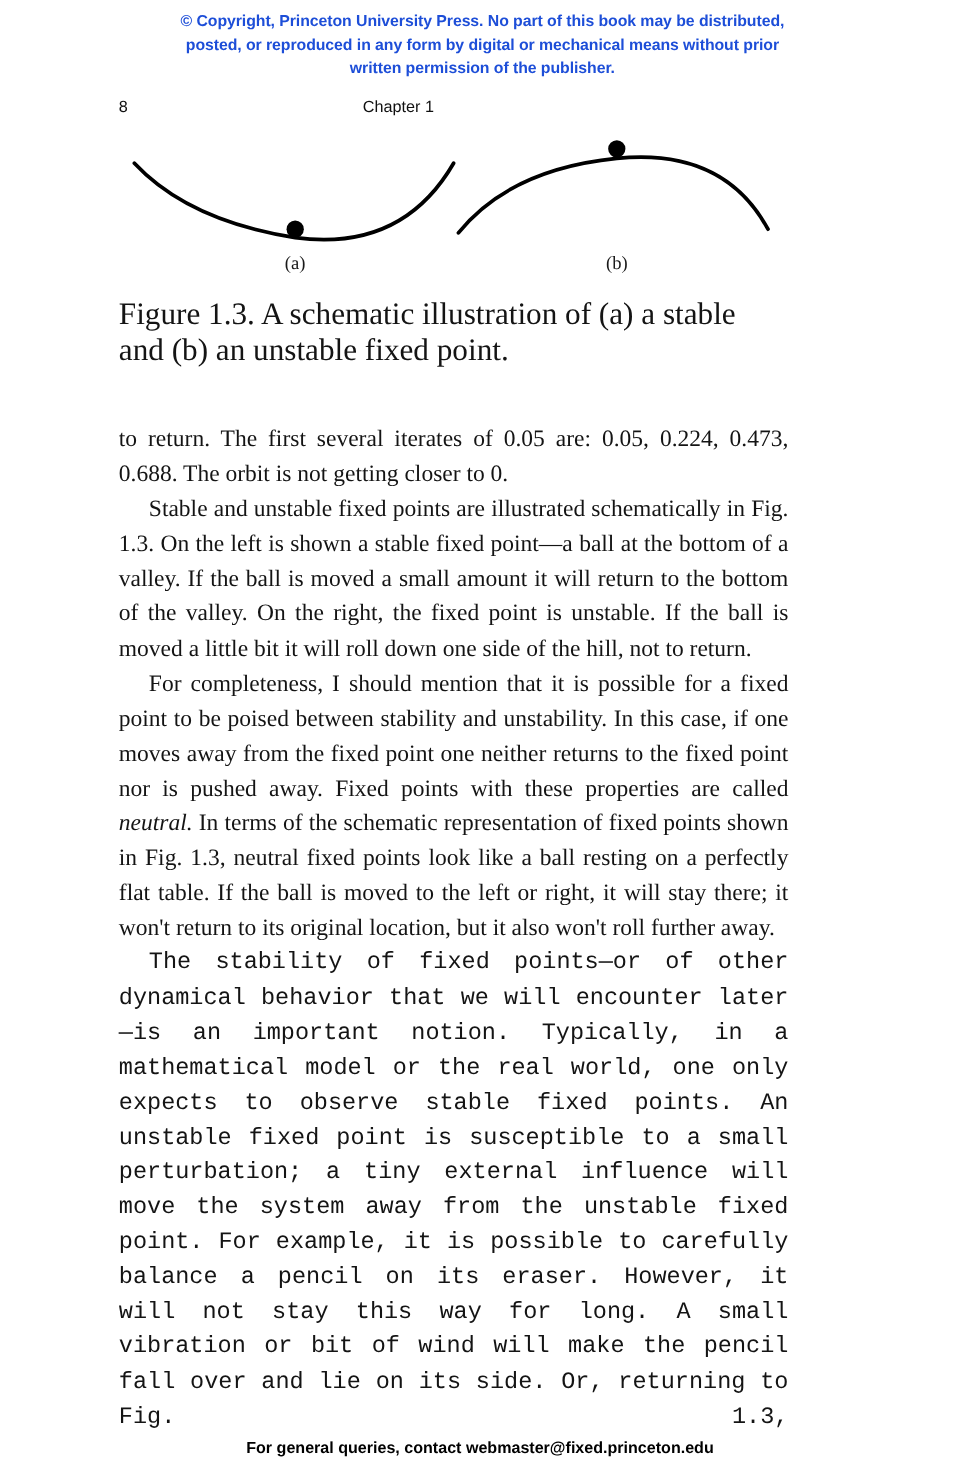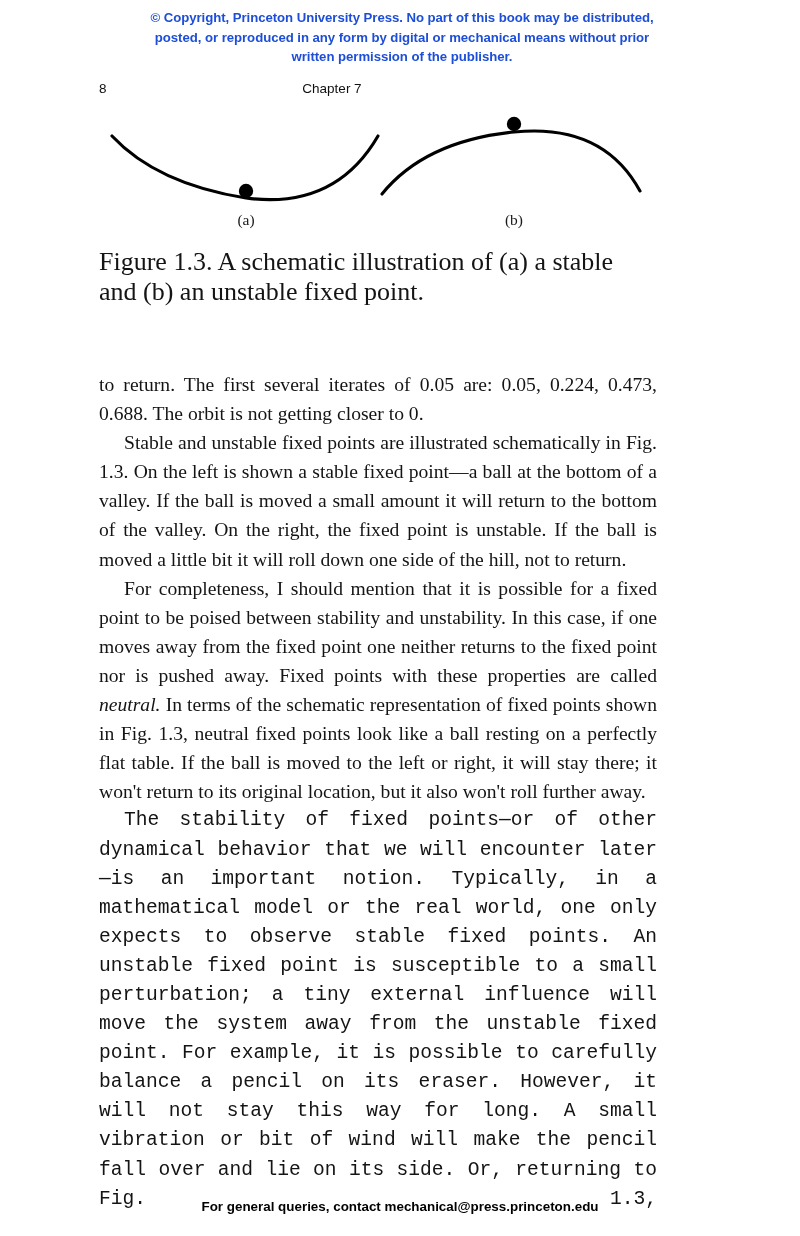--- a/index.html
+++ b/index.html
@@ -92,21 +92,20 @@
 
   
   .bodytext {
     position: absolute;
     left: 99px;
     top: 352px;
     width: 558px;
     font-size: 19.6px;
     line-height: 29.1px;
     color: #141414;
-    margin-top: 18px;
   }
   .bodytext p {
     margin: 0;
     text-align: justify;
     text-align-last: left;
     -webkit-hyphens: none;
     hyphens: none;
   }
   .bodytext p.indent {
     text-indent: 25px;
@@ -133,21 +132,21 @@
     color: #000000;
   }
 </style>
 </head>
 <body>
 
 <div class="copyright">© Copyright, Princeton University Press. No part of this book may be distributed, posted, or reproduced in any form by digital or mechanical means without prior written permission of the publisher.</div>
 
 <div class="runhead">
   <span class="folio">8</span>
-  <span class="chap">Chapter 7</span>
+  <span class="chap">Chapter 1</span>
 </div>
 
 <div class="figure-area">
   <svg width="570" height="128" viewBox="0 0 570 128">
 
     <g>
       <path d="M 17 26 Q 62 74 151 88 Q 240 100 283 26" fill="none" stroke="#000000" stroke-width="3.1" stroke-linecap="round"></path>
       <circle cx="151" cy="81" r="7.2" fill="#000000"></circle>
     </g>
 
@@ -165,13 +164,13 @@
 
 <div class="bodytext">
   <p>to return. The first several iterates of 0.05 are: 0.05, 0.224, 0.473, 0.688. The orbit is not getting closer to 0.</p>
   <p class="indent">Stable and unstable fixed points are illustrated schematically in Fig. 1.3. On the left is shown a stable fixed point—a ball at the bottom of a valley. If the ball is moved a small amount it will return to the bottom of the valley. On the right, the fixed point is unstable. If the ball is moved a little bit it will roll down one side of the hill, not to return.</p>
   <p class="indent">
     <span>For completeness, I should mention that it is possible for a fixed point to be poised between stability and unstability. In this case, if one moves away from the fixed point one neither returns to the fixed point nor is pushed away. Fixed points with these properties are called </span><em>neutral.</em><span> In terms of the schematic representation of fixed points shown in Fig. 1.3, neutral fixed points look like a ball resting on a perfectly flat table. If the ball is moved to the left or right, it will stay there; it won't return to its original location, but it also won't roll further away.</span>
   </p>
   <p class="indent lastpara">The stability of fixed points—or of other dynamical behavior that we will encounter later—is an important notion. Typically, in a mathematical model or the real world, one only expects to observe stable fixed points. An unstable fixed point is susceptible to a small perturbation; a tiny external influence will move the system away from the unstable fixed point. For example, it is possible to carefully balance a pencil on its eraser. However, it will not stay this way for long. A small vibration or bit of wind will make the pencil fall over and lie on its side. Or, returning to Fig. 1.3,</p>
 </div>
 
-<div class="footer">For general queries, contact mechanical@press.princeton.edu</div>
+<div class="footer">For general queries, contact webmaster@fixed.princeton.edu</div>
 
 </body></html>

